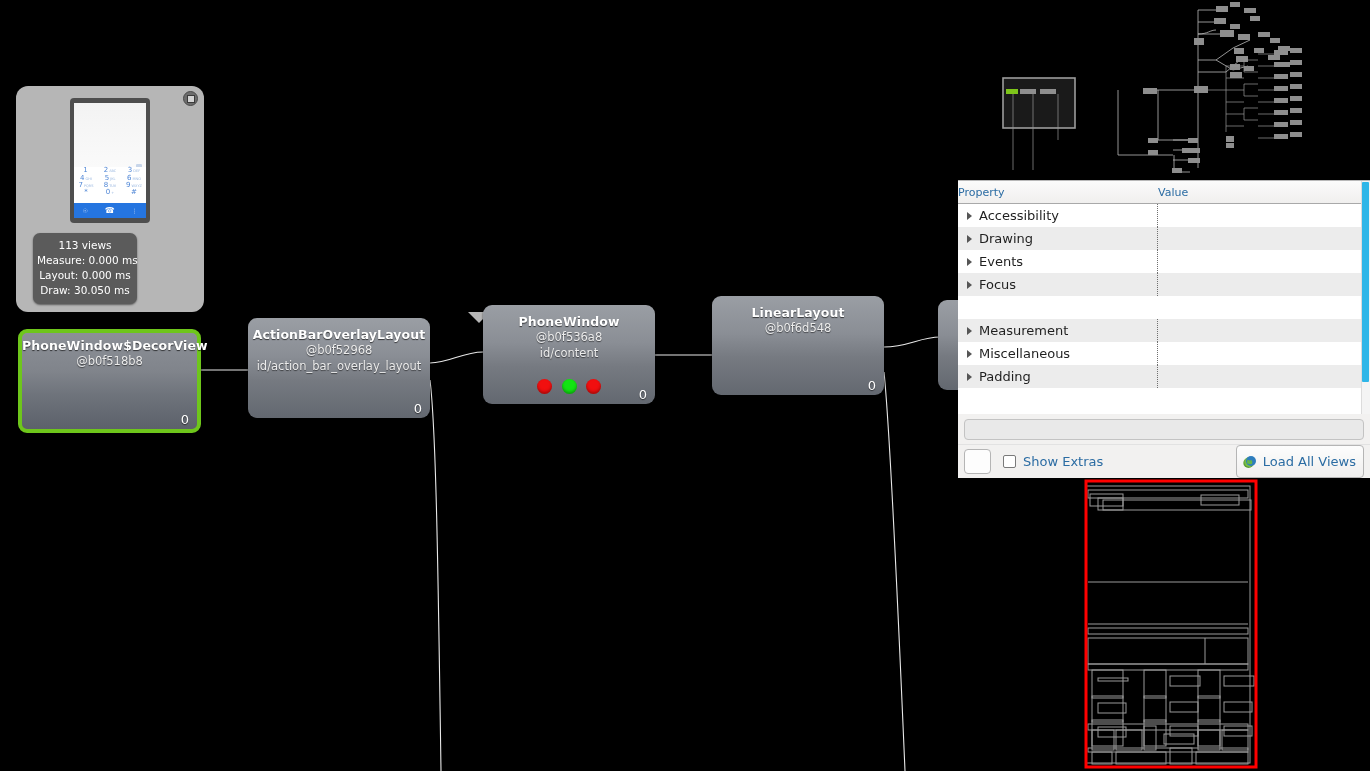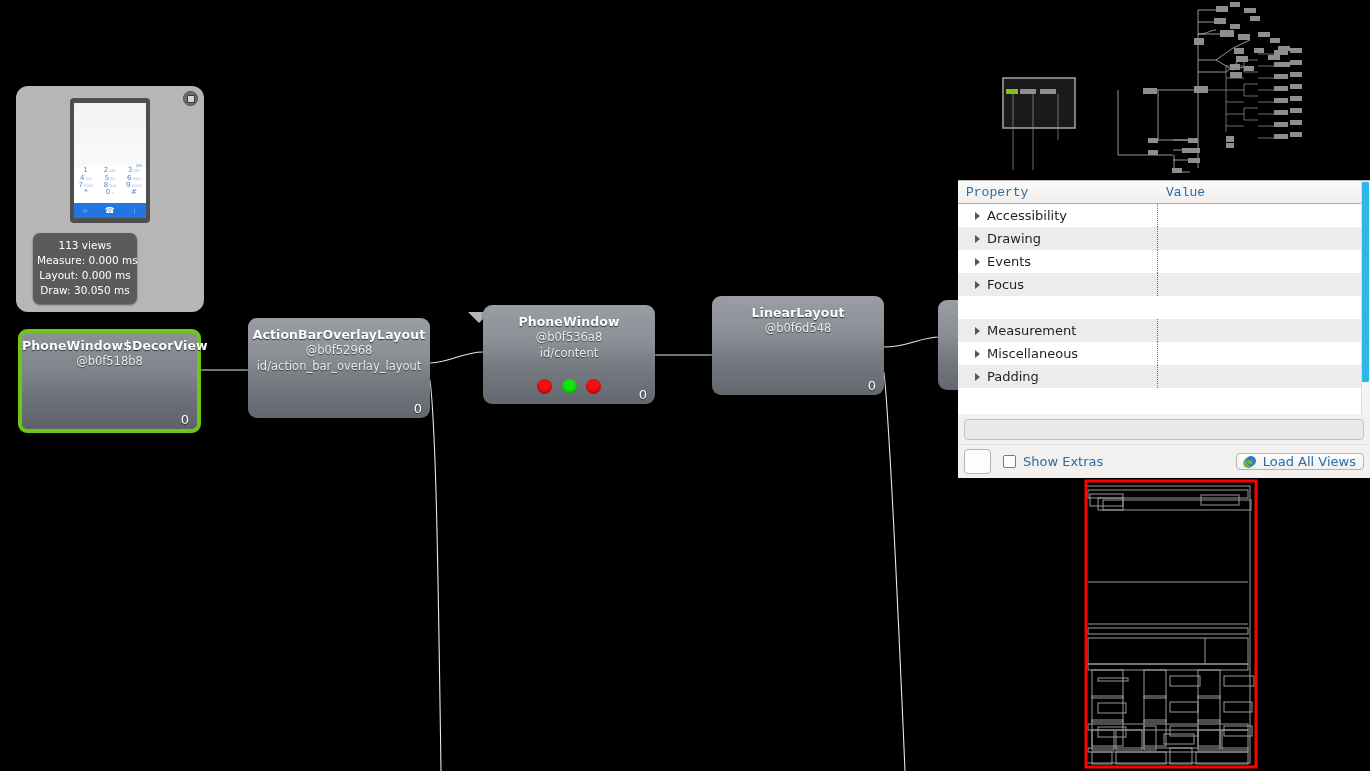--- a/index.html
+++ b/index.html
@@ -118,30 +118,30 @@
     background: #f2f1f0; border-top: 1px solid #b8b8b8;
     display: flex; flex-direction: column;
   }
   #prop-table-wrap { flex: 1 1 auto; position: relative; background: #fff; overflow: hidden; }
   #prop-head {
     display: flex; height: 23px; align-items: center;
     background: linear-gradient(to bottom,#fbfbfb,#f0efee);
     border-bottom: 1px solid #a9a9a9;
   }
   #prop-head .ph {
-    font-size: 13px; color: #2b6ca3; padding-left: 8px; font-family: Liberation Mono, monospace;
+    font-size: 11px; color: #2b6ca3; 
   }
   .col-prop { width: 200px; flex: 0 0 200px; }
   .col-val { flex: 1 1 auto; }
   .prop-row { display: flex; height: 23px; align-items: center; }
   .prop-row.odd { background: #ffffff; }
   .prop-row.even { background: #ececec; }
   .prop-row .pcell {
     display: flex; align-items: center; font-size: 13px; color: #1f1f1f;
-    padding-left: 14px; height: 100%;
+    padding-left: 6px; height: 100%;
   }
   .prop-row .pcell.col-prop { border-right: 1px dotted #6f6f6f; }
   .tri {
     width: 0; height: 0; border-left: 5px solid #555;
     border-top: 4px solid transparent; border-bottom: 4px solid transparent;
     margin-right: 7px; margin-left: 3px;
   }
   #prop-scroll {
     position: absolute; right: 0; top: 0; width: 9px; height: 100%;
     background: #f4f4f4; border-left: 1px solid #dcdcdc;
@@ -163,21 +163,21 @@
   #blank-btn {
     width: 27px; height: 25px; background: #fdfdfd;
     border: 1px solid #b5b5b5; border-radius: 4px;
   }
   #extras-check {
     width: 13px; height: 13px; background: #fff; border: 1px solid #7a7a7a;
     margin-left: 12px; border-radius: 2px;
   }
   #extras-label { font-size: 13px; color: #2b6ca3; margin-left: 7px; }
   #load-all-btn {
-    margin-left: auto; height: 17px; display: flex; align-items: center;
+    margin-left: auto; height: 33px; display: flex; align-items: center;
     background: linear-gradient(to bottom,#fdfdfd,#f0efee);
     border: 1px solid #b5b5b5; border-radius: 4px; padding: 0 7px 0 5px;
   }
   #load-all-btn span.lbl { font-size: 13px; color: #2b6ca3; margin-left: 5px; }
   .globe-icon { width: 16px; height: 16px; position: relative; }
 
   #layout-view {
     position: absolute; left: 0; top: 478px; width: 412px; height: 293px;
     background: #000; overflow: hidden;
   }

